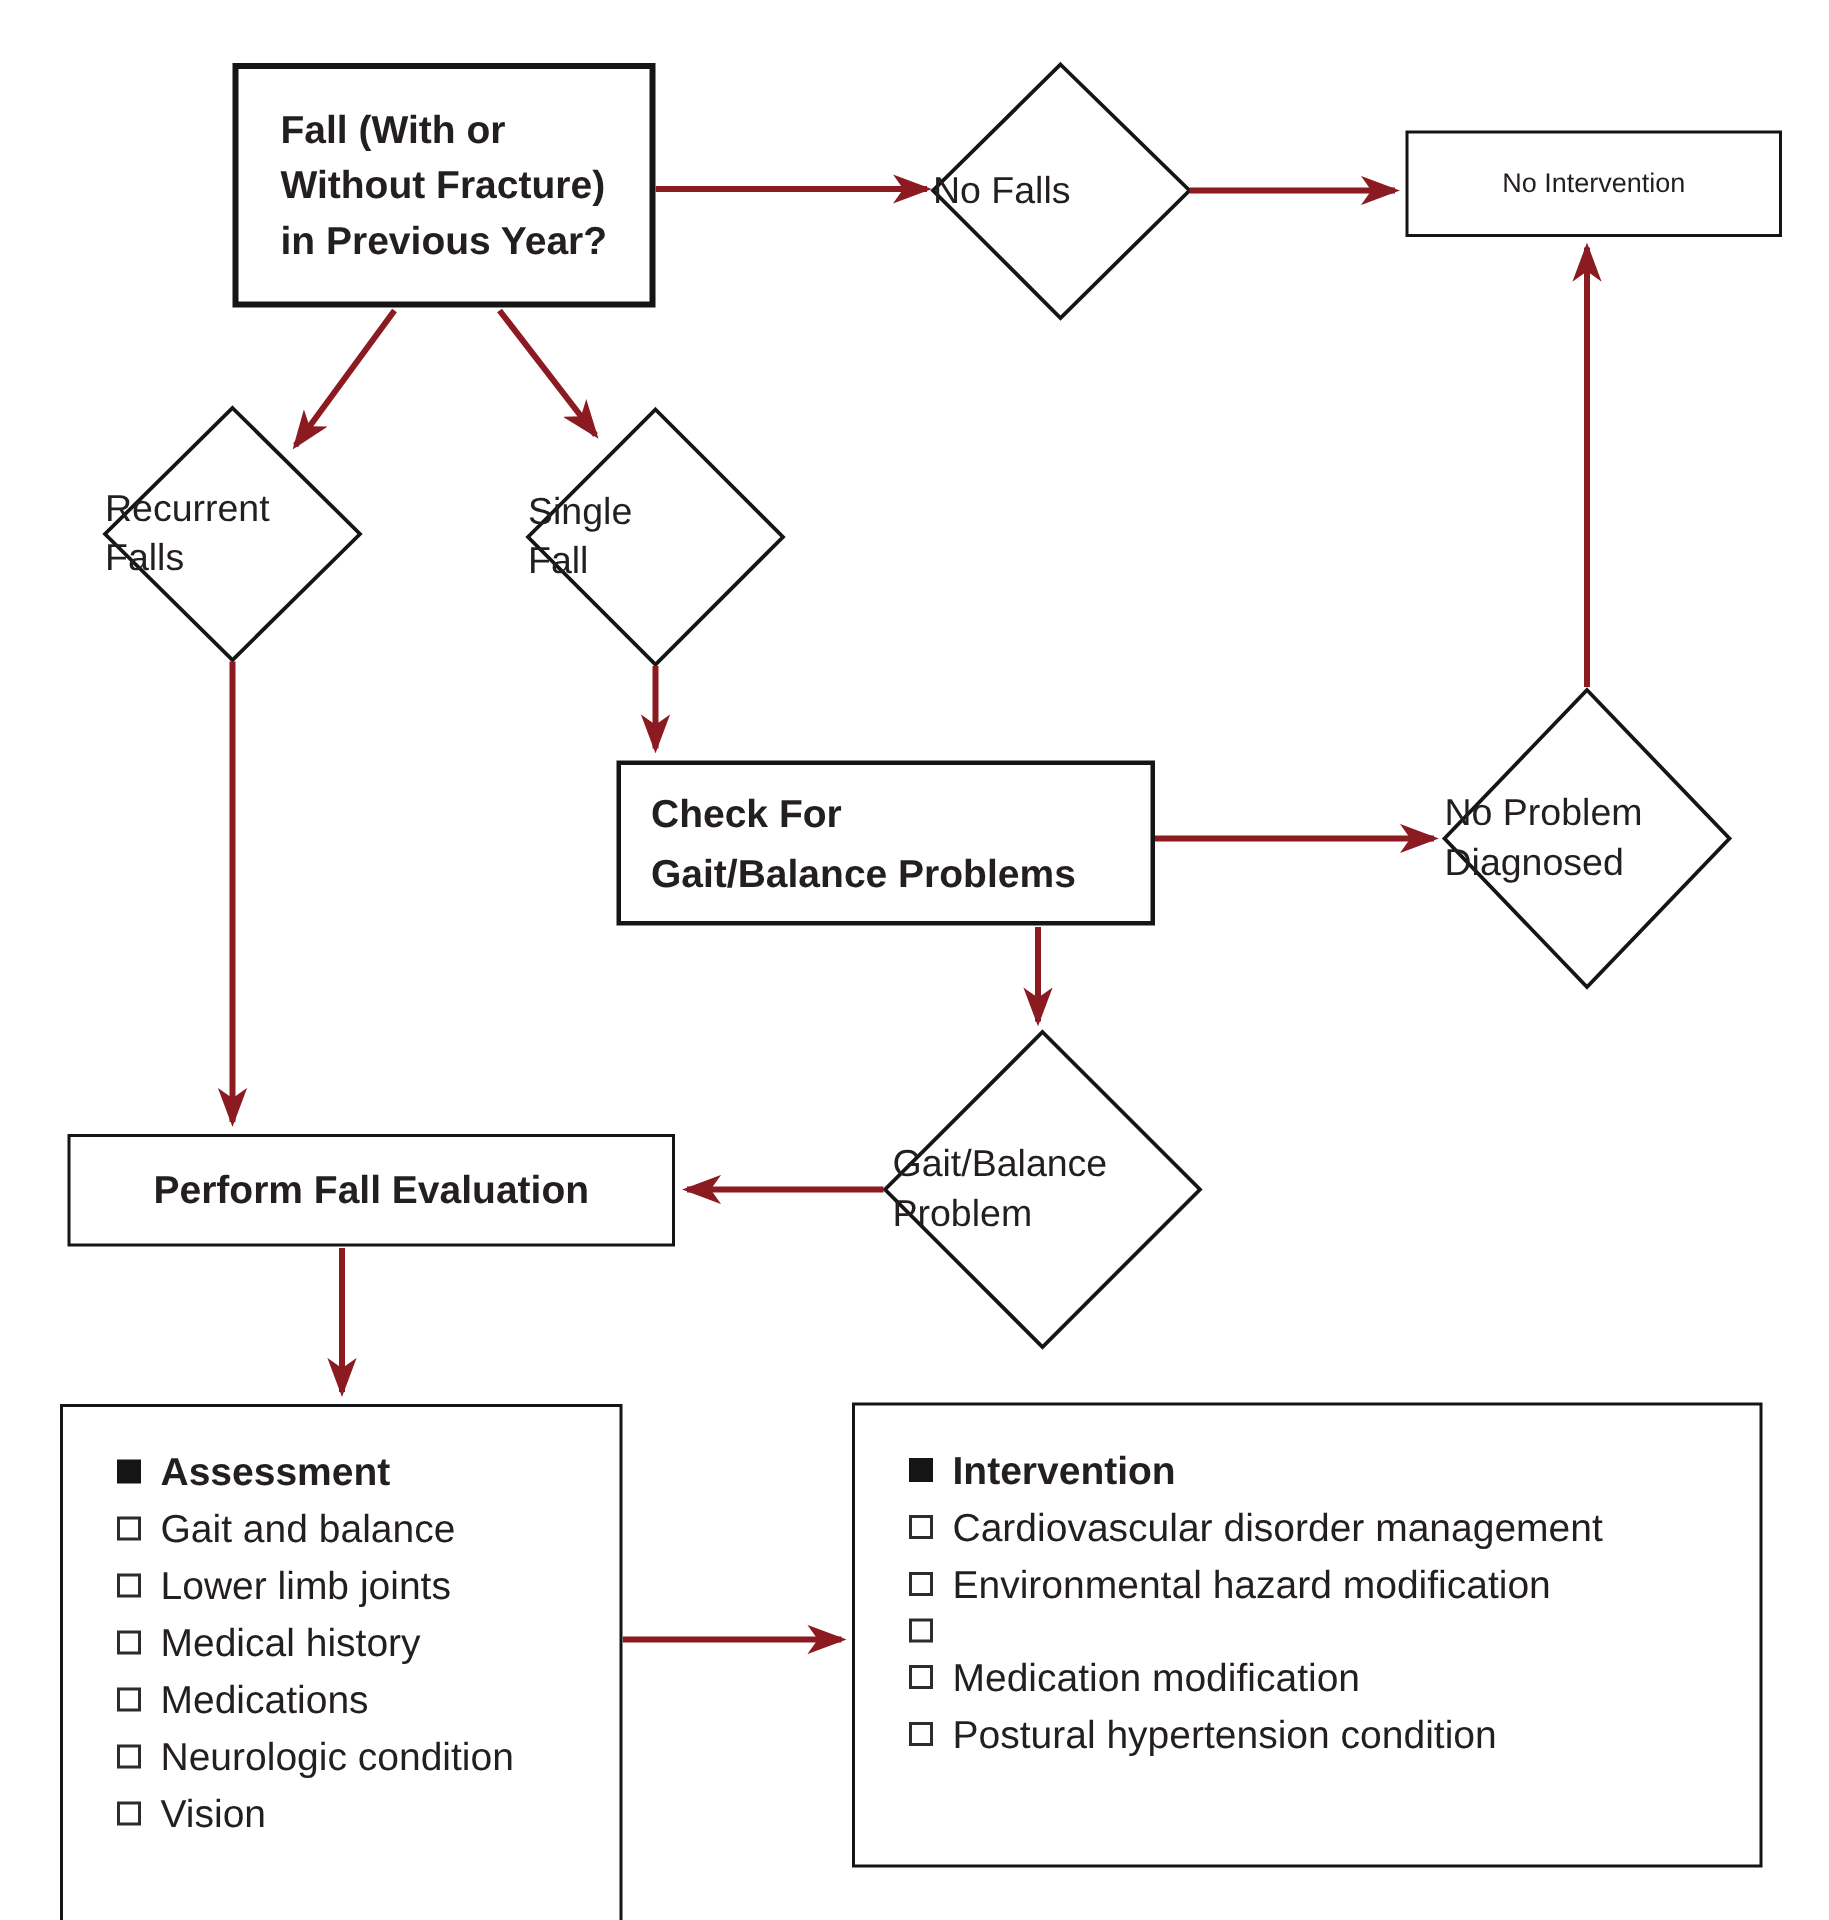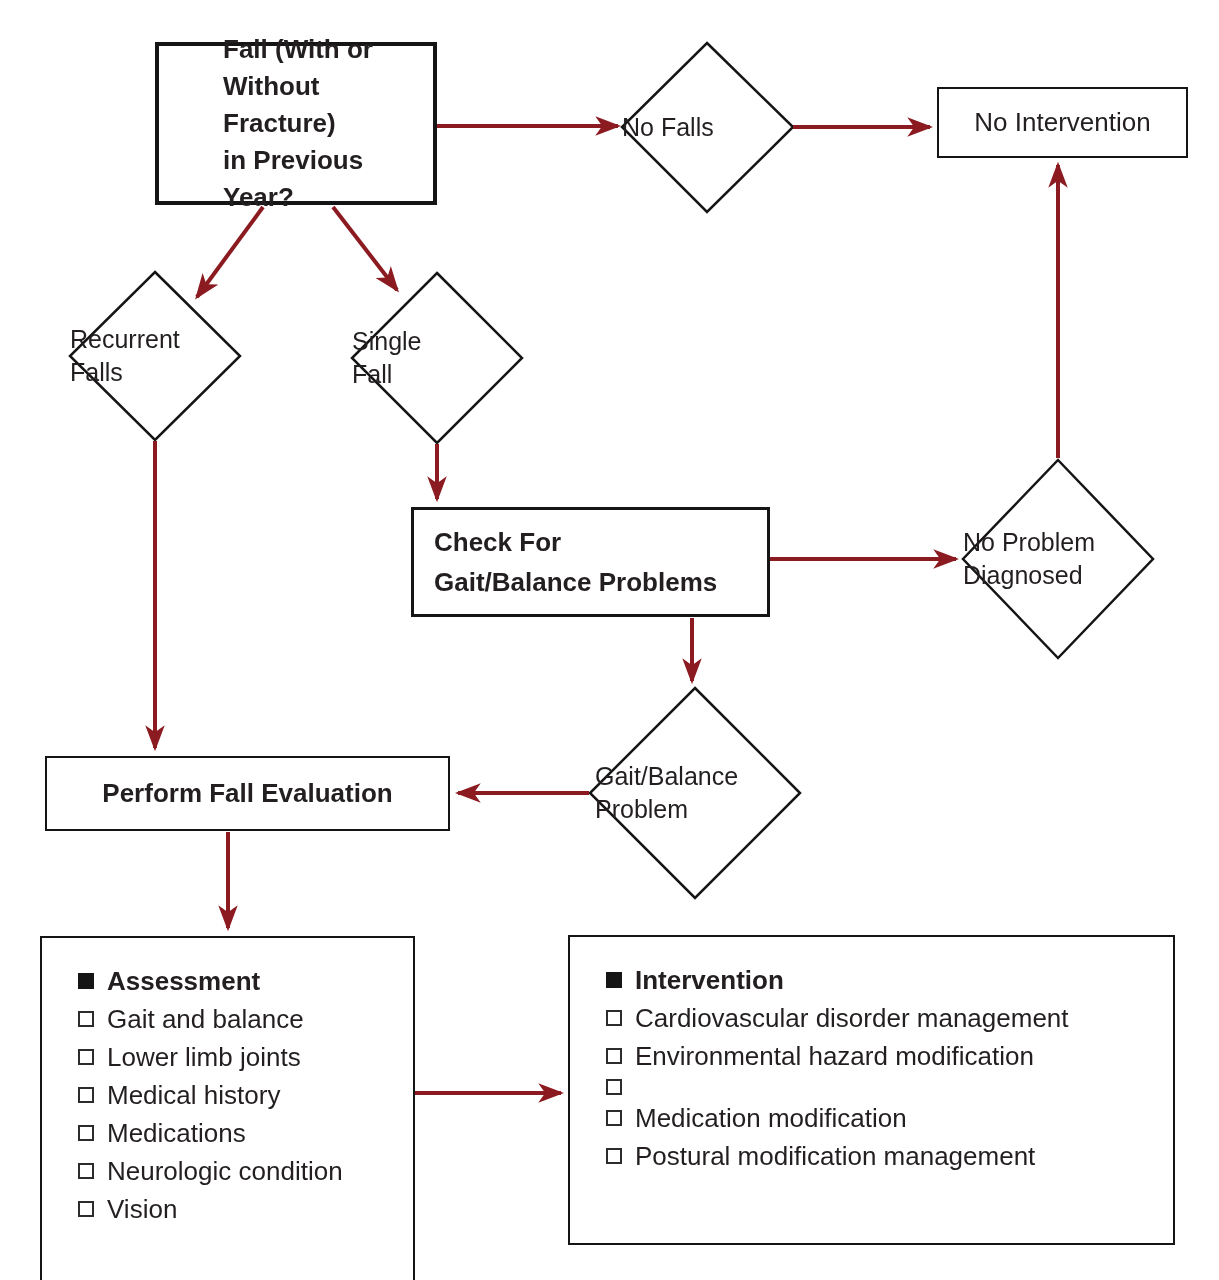--- a/index.html
+++ b/index.html
@@ -16,24 +16,24 @@
   .layer{position:absolute;left:0;top:0;z-index:1;}
   .box{
     position:absolute;background:#fff;border:2.5px solid var(--border);
     box-sizing:border-box;z-index:2;
   }
   .bold{font-weight:bold;}
   .box-fall{
     left:155px;top:42px;width:282px;height:163px;border-width:4px;
     display:flex;align-items:center;
   }
-  .box-fall .inner{padding-left:64px;font-weight:bold;font-size:26px;line-height:37px;}
+  .box-fall .inner{padding-left:28px;font-weight:bold;font-size:26px;line-height:37px;}
   .box-nointervention{
     left:937px;top:87px;width:251px;height:71px;
-    display:flex;align-items:center;justify-content:center;font-size:26px;
+    display:flex;align-items:center;justify-content:center;font-size:18px;
   }
   .box-check{
     left:411px;top:507px;width:359px;height:110px;border-width:3px;
     display:flex;flex-direction:column;justify-content:center;
     padding-left:20px;font-weight:bold;font-size:26px;line-height:40px;
   }
   .box-perform{
     left:45px;top:756px;width:405px;height:75px;
     display:flex;align-items:center;justify-content:center;
     font-weight:bold;font-size:26px;
@@ -156,21 +156,21 @@
     </div>
     <div class="lrow">
       <span class="sq hollow"></span>
     </div>
     <div class="lrow">
       <span class="sq hollow"></span>
       <span>Medication modification</span>
     </div>
     <div class="lrow">
       <span class="sq hollow"></span>
-      <span>Postural modification management</span>
+      <span>Postural hypertension condition</span>
     </div>
   </div>
 
   <div class="dlabel dl-nofalls">
     <div>No Falls</div>
   </div>
   <div class="dlabel dl-recurrent">
     <div>Recurrent</div>
     <div>Falls</div>
   </div>

